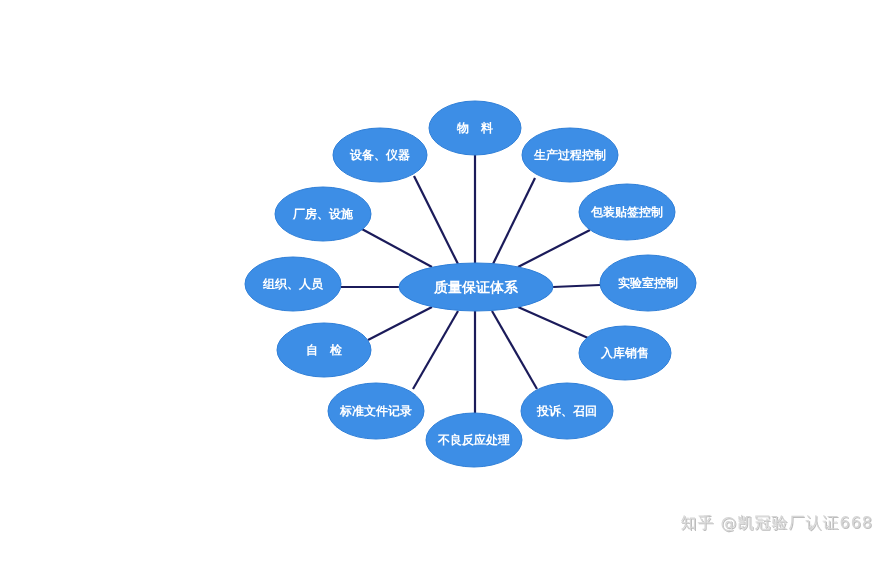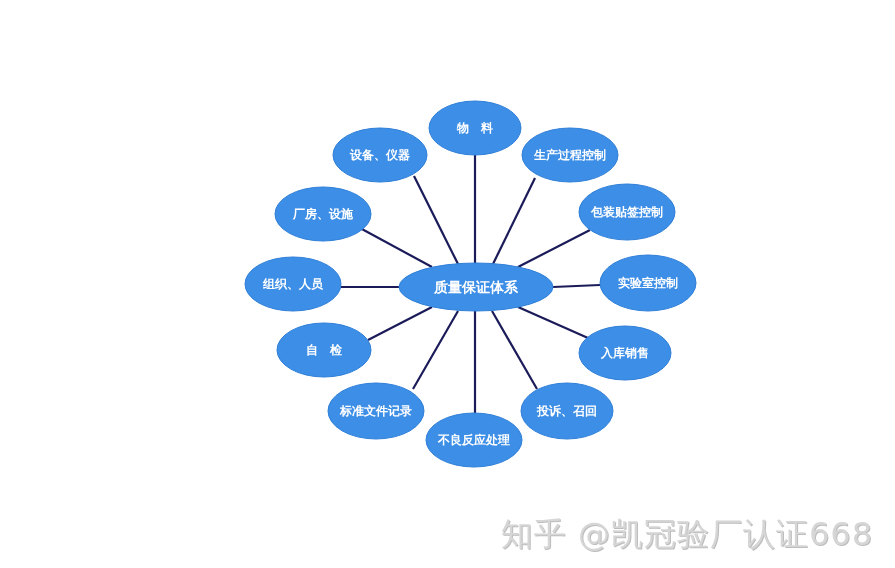--- a/index.html
+++ b/index.html
@@ -2,21 +2,21 @@
 <html><head>
 <meta charset="utf-8">
 <style>
   html, body { margin:0; padding:0; }
   body { width:895px; height:568px; background:#ffffff; position:relative; overflow:hidden;
          font-family:"DejaVu Sans", sans-serif; }
   #diagram { position:absolute; left:0; top:0; width:895px; height:568px; }
   .node-label { font-family:"DejaVu Serif", serif; fill:#ffffff; font-size:12px; font-weight:bold; }
   .center-label { font-size:14px; }
   .watermark { position:absolute; right:22px; top:513px; color:#d6d6d6;
-               font-family:"DejaVu Sans", sans-serif; font-size:32px; letter-spacing:1px;
+               font-family:"DejaVu Sans", sans-serif; font-size:16px; letter-spacing:1px;
                text-shadow:1px 1px 0 #bdbdbd; }
 </style>
 </head>
 <body>
 
 <svg id="diagram" xmlns="http://www.w3.org/2000/svg" width="895" height="568" viewBox="0 0 895 568">
   <g id="edges">
       <line x1="475" y1="263" x2="475" y2="155" stroke="#1b1b5a" stroke-width="2.2"></line>
       <line x1="493" y1="264" x2="535" y2="178" stroke="#1b1b5a" stroke-width="2.2"></line>
       <line x1="518" y1="267" x2="590" y2="230" stroke="#1b1b5a" stroke-width="2.2"></line>

